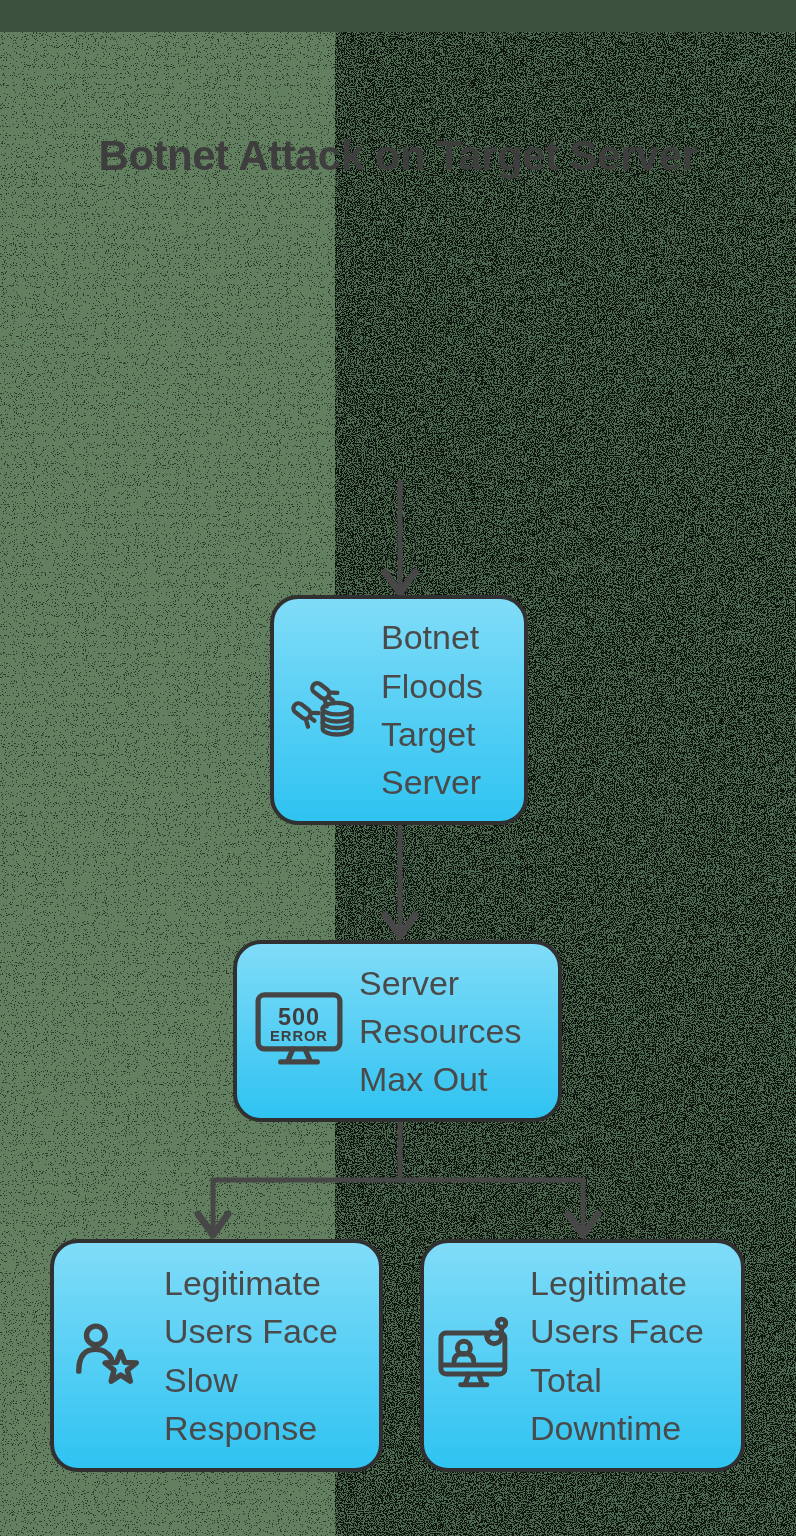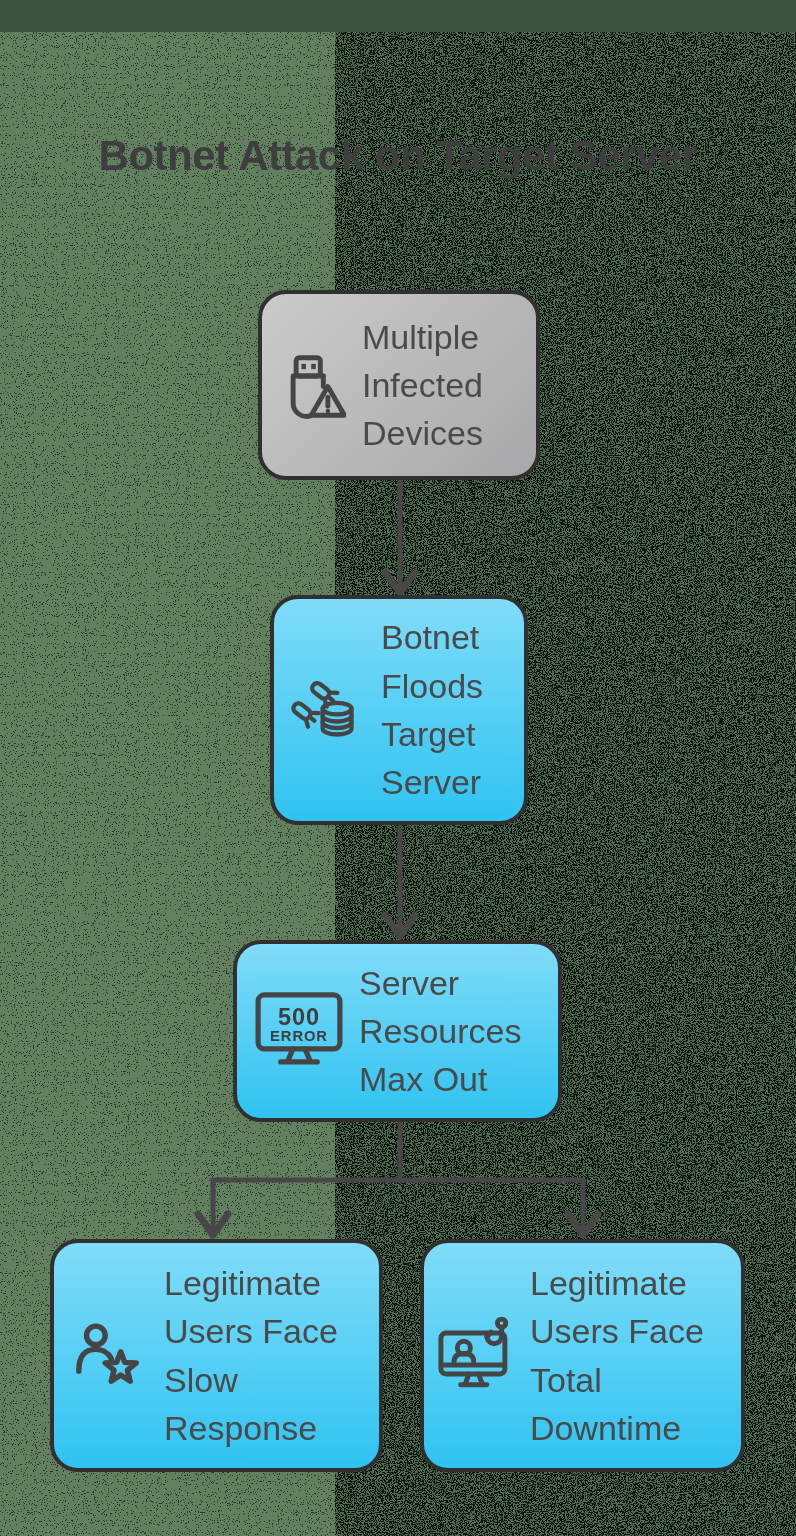--- a/index.html
+++ b/index.html
@@ -61,37 +61,20 @@
     <g stroke="#474747" stroke-width="7" fill="none" stroke-linecap="round" stroke-linejoin="round">
       <path d="M385,540 L400,561 M415,540 L400,561"></path>
       <path d="M385,883 L400,904 M415,883 L400,904"></path>
       <path d="M198,1182 L213,1203 M228,1182 L213,1203"></path>
       <path d="M568,1182 L583,1203 M598,1182 L583,1203"></path>
     </g>
   </svg>
 
   <div class="page-title">Botnet Attack on Target Server</div>
 
-  <div class="node node--gray n1">
-    <svg class="node-icon" width="68" height="76" viewBox="0 0 90 100" aria-hidden="true">
-      <g class="icon-stroke" stroke-width="6.5">
-        <rect x="24" y="14" width="32" height="24" rx="4"></rect>
-        <path d="M60,38 L20,38 L20,74 A18,18 0 0 0 43,91"></path>
-        <path d="M60,38 V52"></path>
-        <path d="M66,52 L88,90 L44,90 Z"></path>
-        <path d="M66,66 V78"></path>
-      </g>
-      <rect x="31" y="22" width="6" height="7" fill="#454545"></rect>
-      <rect x="44" y="22" width="6" height="7" fill="#454545"></rect>
-      <circle cx="66" cy="84.5" r="3" fill="#454545"></circle>
-    </svg>
-    <div class="node-label">Multiple
-Infected
-Devices</div>
-  </div>
 
   <div class="node node--blue n2">
     <svg class="node-icon" width="72" height="72" viewBox="0 0 100 100" aria-hidden="true">
       <g class="icon-stroke" stroke-width="6">
         <g transform="translate(16,52) rotate(38)">
           <rect x="-14" y="-7" width="26" height="14" rx="7"></rect>
           <path d="M12,-7 L19,-12 M12,7 L19,12 M14,0 L21,0"></path>
         </g>
         <g transform="translate(42,24) rotate(38)">
           <rect x="-14" y="-7" width="26" height="14" rx="7"></rect>

